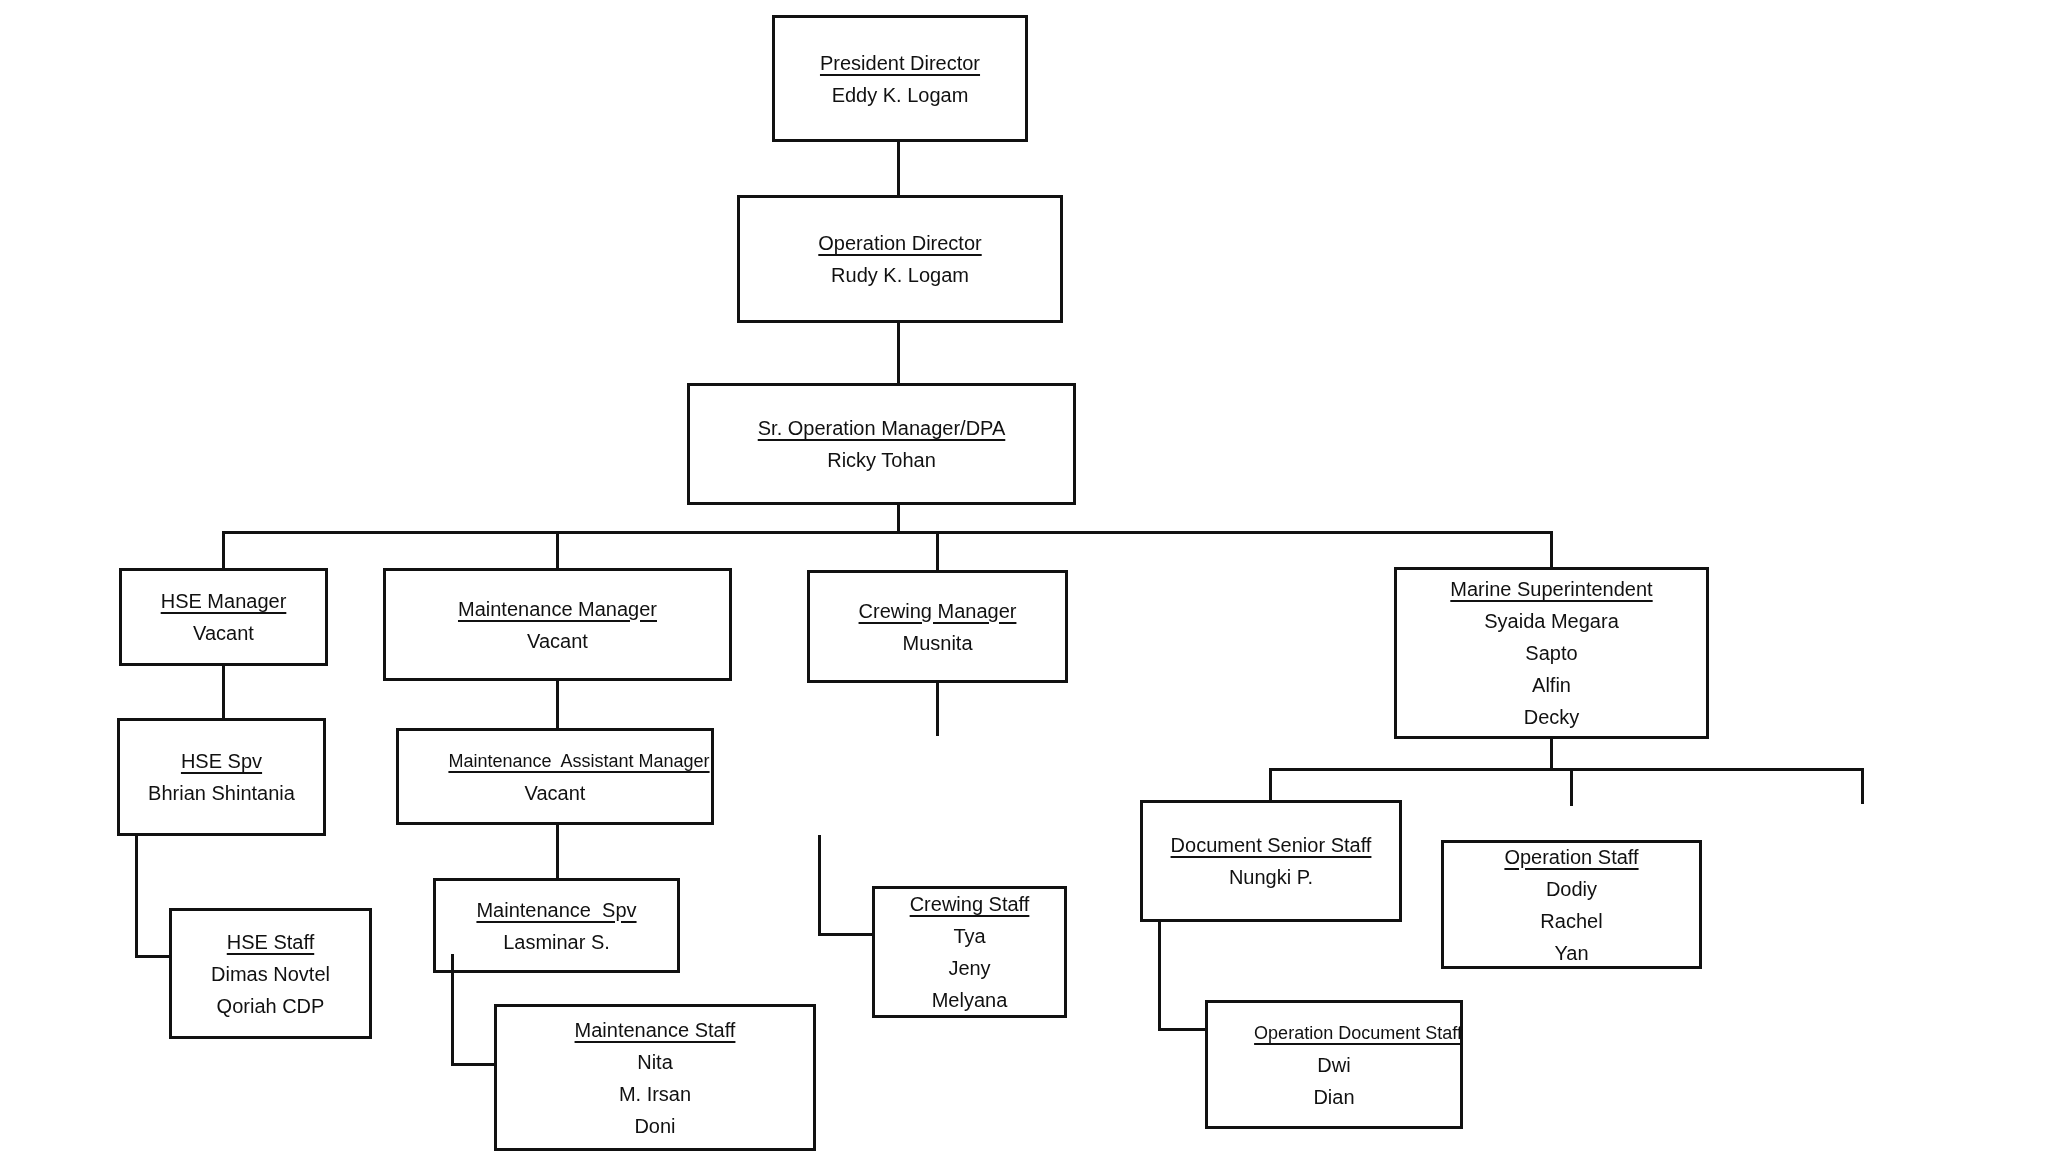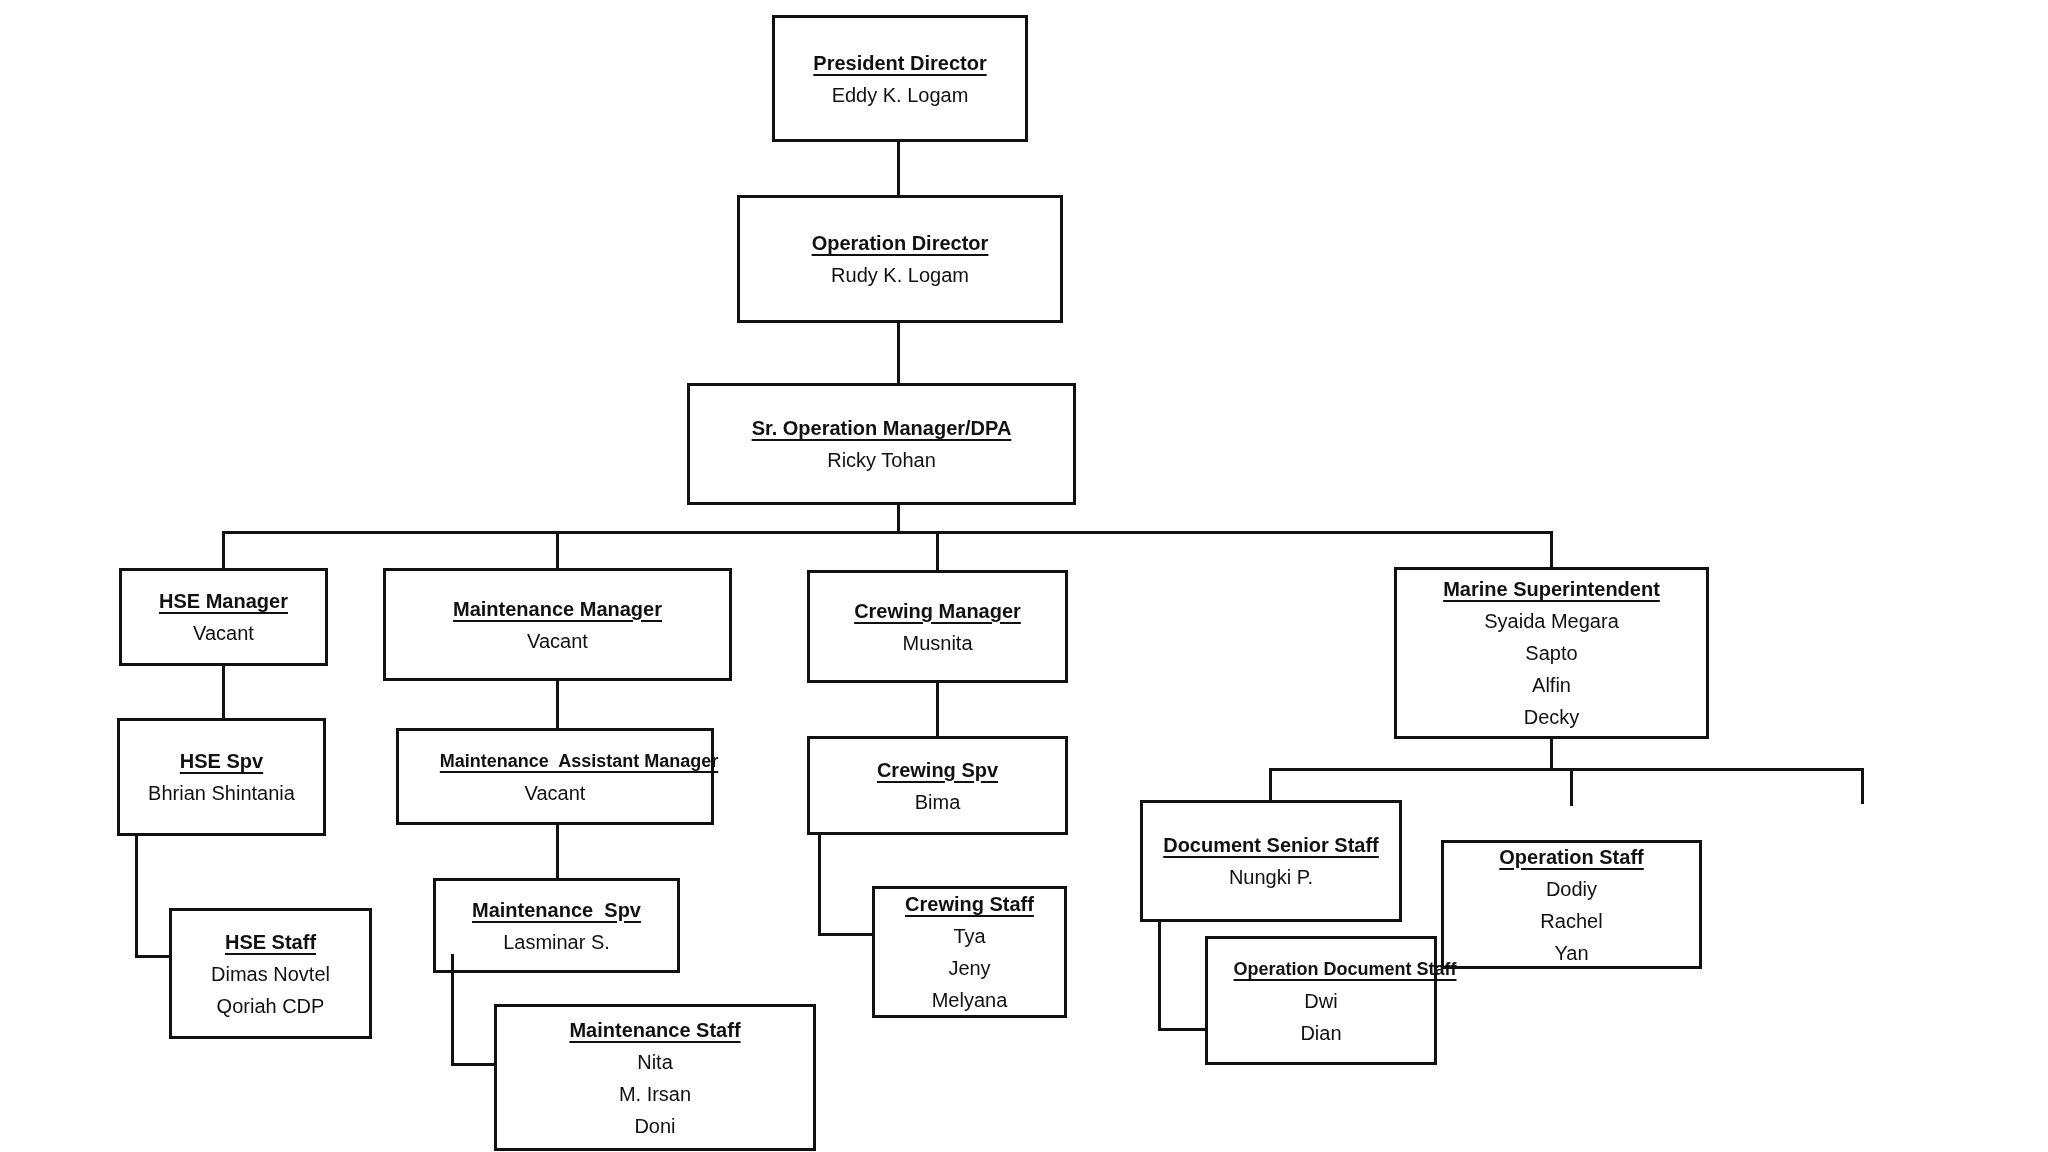--- a/index.html
+++ b/index.html
@@ -18,21 +18,21 @@
     border: 3px solid #111111;
     background: #ffffff;
     display: flex;
     flex-direction: column;
     justify-content: center;
     align-items: center;
     text-align: center;
     padding: 2px 4px;
   }
   .title {
-    font-weight: 700;
+    font-weight: 400;
     font-size: 20px;
     line-height: 32px;
     white-space: pre;
     text-decoration: underline;
     text-decoration-thickness: 2px;
     text-underline-offset: 4px;
   }
   .title.tight { font-size: 18px; margin-left: 48px; }
   .member {
     font-weight: 400;
@@ -88,24 +88,20 @@
   <div class="node" style="left:117px;top:718px;width:209px;height:118px">
     <div class="title">HSE Spv</div>
     <div class="member">Bhrian Shintania</div>
   </div>
 
   <div class="node" style="left:396px;top:728px;width:318px;height:97px">
     <div class="title tight">Maintenance  Assistant Manager</div>
     <div class="member">Vacant</div>
   </div>
 
-  <div class="node" style="left:807px;top:736px;width:261px;height:99px">
-    <div class="title">Crewing Spv</div>
-    <div class="member">Bima</div>
-  </div>
 
   <div class="node" style="left:169px;top:908px;width:203px;height:131px">
     <div class="title">HSE Staff</div>
     <div class="member">Dimas Novtel</div>
     <div class="member">Qoriah CDP</div>
   </div>
 
   <div class="node" style="left:433px;top:878px;width:247px;height:95px">
     <div class="title">Maintenance  Spv</div>
     <div class="member">Lasminar S.</div>
@@ -131,21 +127,21 @@
   </div>
 
   <div class="node" style="left:1441px;top:840px;width:261px;height:129px">
     <div class="title">Operation Staff</div>
     <div class="member">Dodiy</div>
     <div class="member">Rachel</div>
     <div class="member">Yan</div>
   </div>
 
 
-  <div class="node" style="left:1205px;top:936px;width:232px;height:129px">
+  <div class="node" style="left:1205px;top:1000px;width:258px;height:129px">
     <div class="title tight">Operation Document Staff</div>
     <div class="member">Dwi</div>
     <div class="member">Dian</div>
   </div>
 
   <div class="vline" style="left:897px;top:142px;width:3px;height:53px"></div>
   <div class="vline" style="left:897px;top:323px;width:3px;height:60px"></div>
   <div class="vline" style="left:897px;top:505px;width:3px;height:29px"></div>
   <div class="hline" style="left:222px;top:531px;width:1331px;height:3px"></div>
   <div class="vline" style="left:222px;top:531px;width:3px;height:37px"></div>

